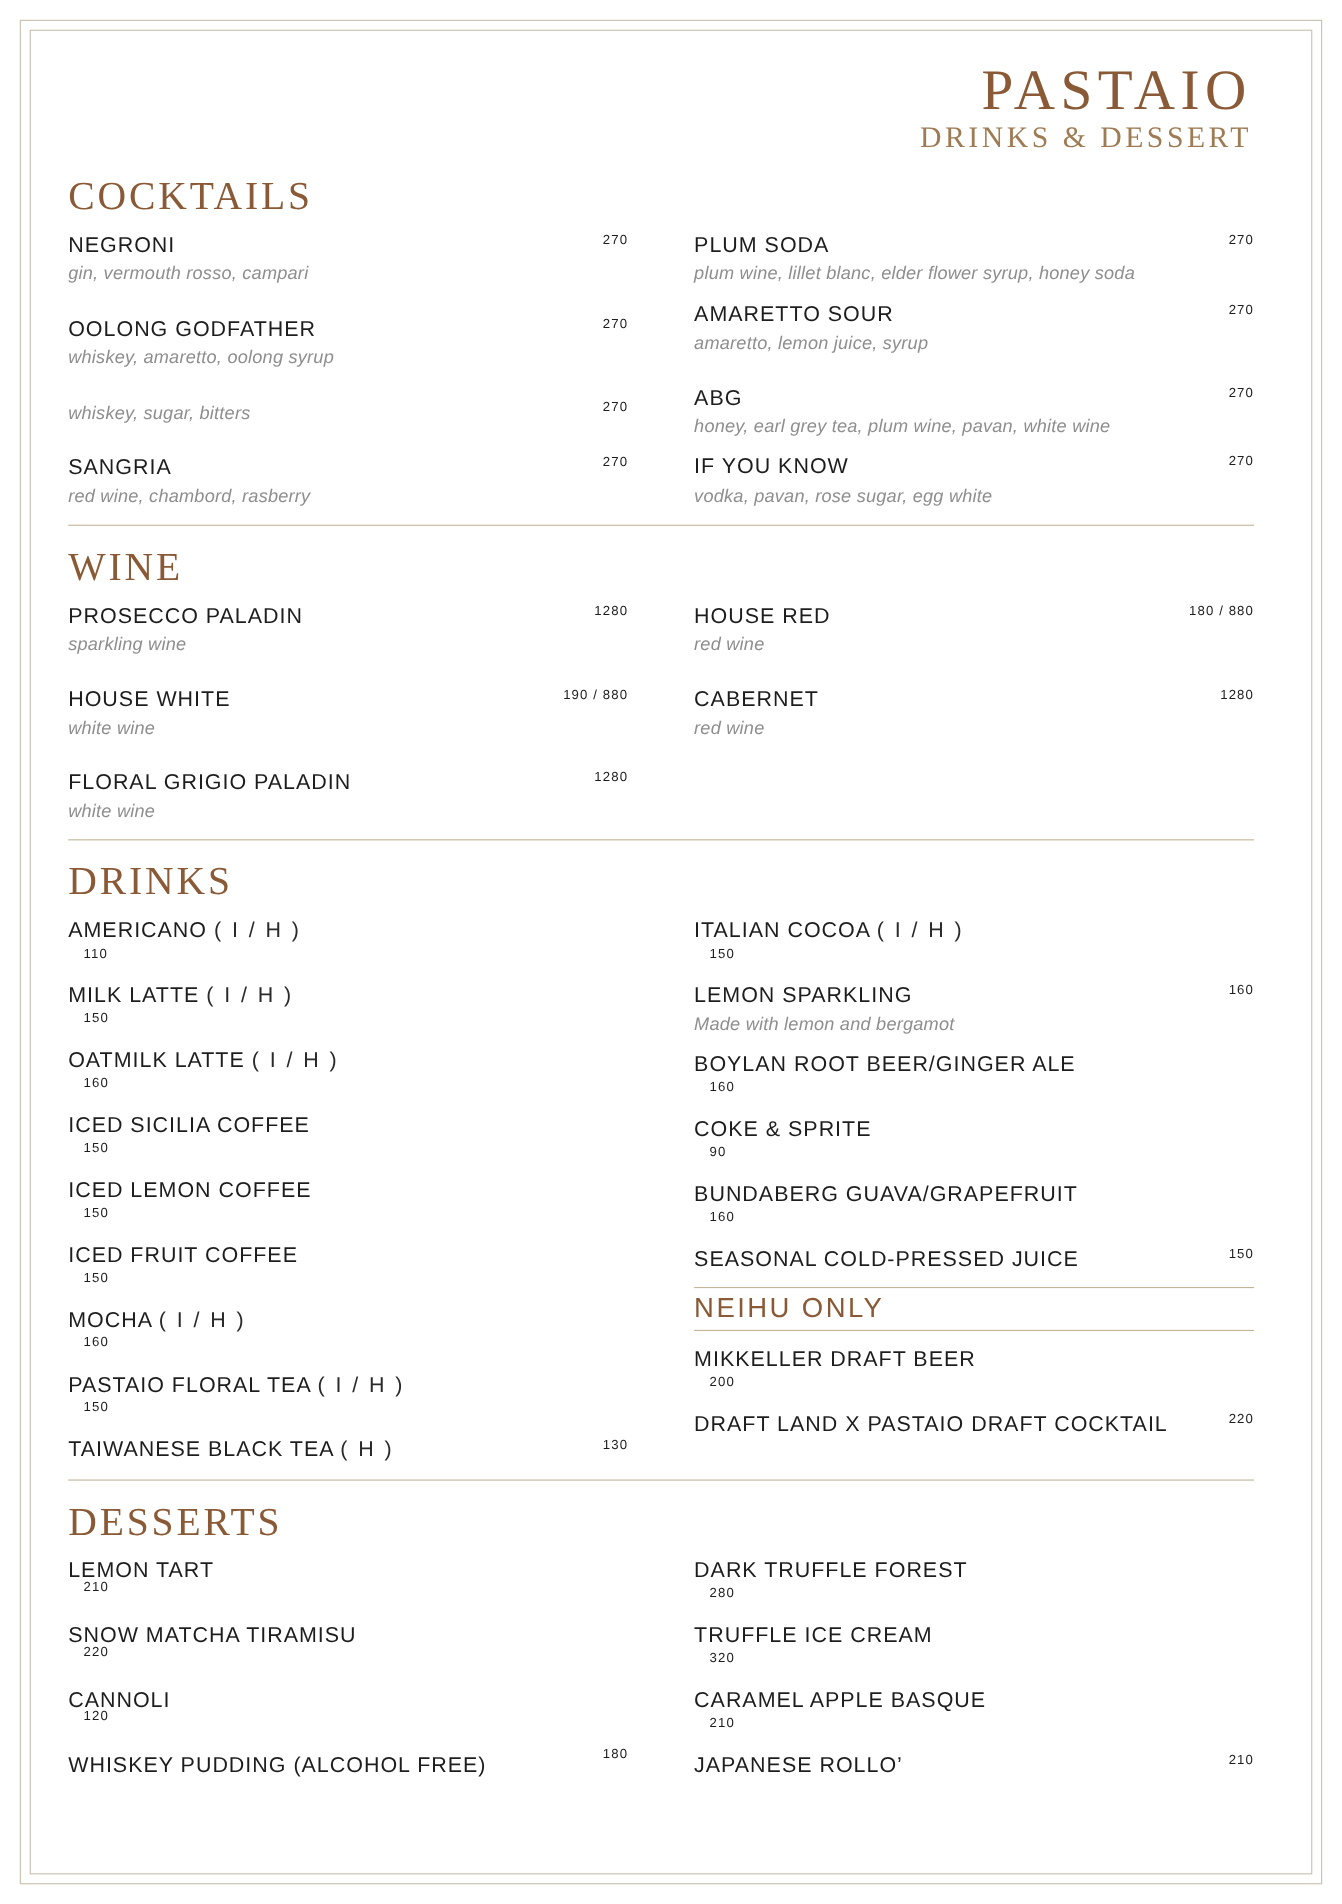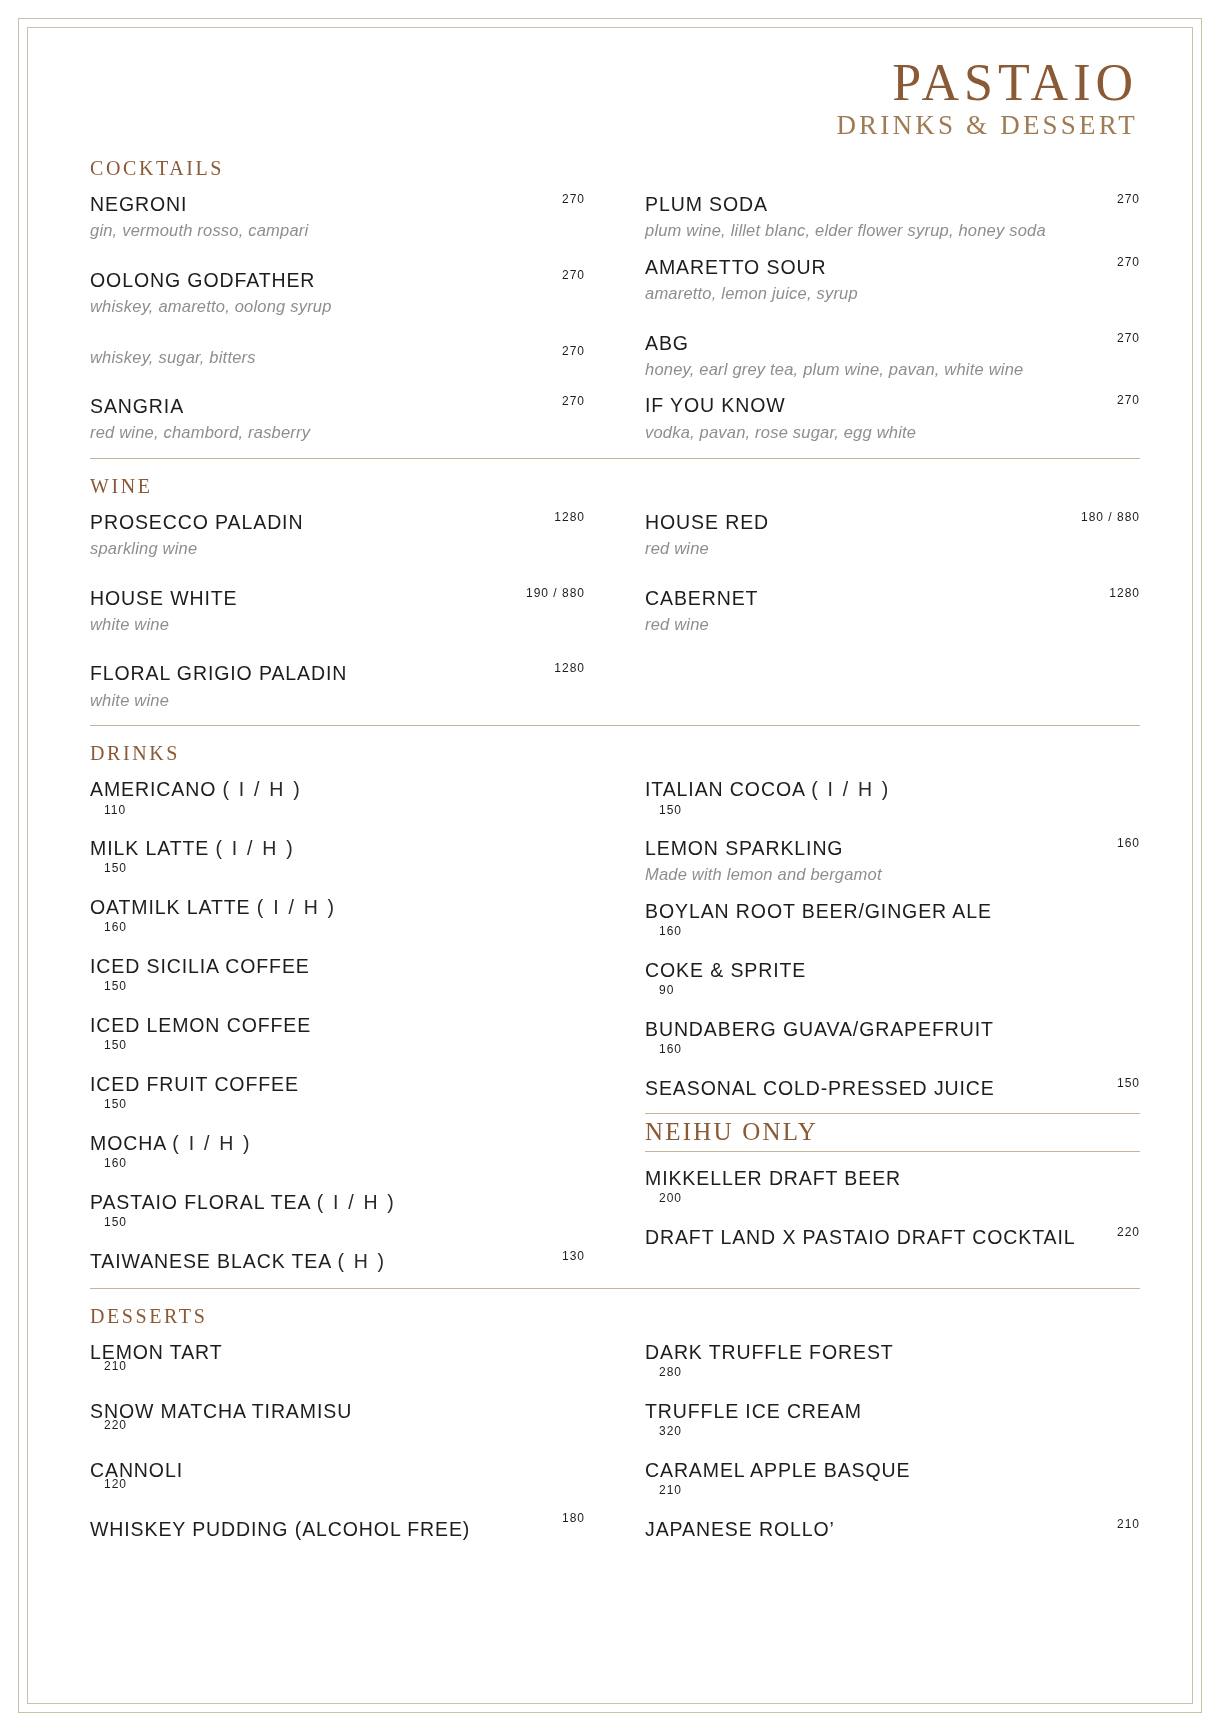--- a/index.html
+++ b/index.html
@@ -17,21 +17,21 @@
     left: 18px; top: 18px; right: 18px; bottom: 18px;
     border: 1px solid #c9c0ac;
   }
   .frame-inner {
     position: absolute;
     left: 27px; top: 27px; right: 27px; bottom: 27px;
     border: 1px solid #c9c0ac;
   }
   .page {
     position: relative;
-    padding: 38px 62px 30px 72px;
+    padding: 38px 62px 30px 44px;
     height: 100%;
   }
 
   
   .masthead {
     text-align: right;
     padding-right: 2px;
     margin-bottom: 6px;
   }
   .brand {
@@ -52,21 +52,21 @@
   }
 
   
   .section { position: relative; }
   .section-rule {
     border-top: 1px solid #c3b49a;
     margin: 14px 0 0 0;
   }
   .section-title {
     font-family: "Liberation Serif", serif;
-    font-size: 20px;
+    font-size: 36px;
     letter-spacing: 2.6px;
     color: #8a5a36;
     font-weight: 400;
     margin: 16px 0 12px 0;
   }
   .cols {
     display: flex;
     gap: 60px;
   }
   .col { flex: 1 1 0; min-width: 0; }
@@ -118,21 +118,21 @@
   .price-raise .item-price { position: relative; top: -6px; }
 
   
   .subsection-head {
     border-top: 1px solid #c3b49a;
     border-bottom: 1px solid #c3b49a;
     margin: 12px 0 14px 0;
     padding: 4px 0 5px 0;
   }
   .subsection-title {
-    font-family: Liberation Serif, serif;
+    font-family: Liberation Sans, sans-serif;
     font-size: 25px;
     letter-spacing: 2.2px;
     color: #8a5a36;
     font-weight: 400;
   }
 </style>
 </head>
 <body>
 
 <div class="frame-outer"></div>

